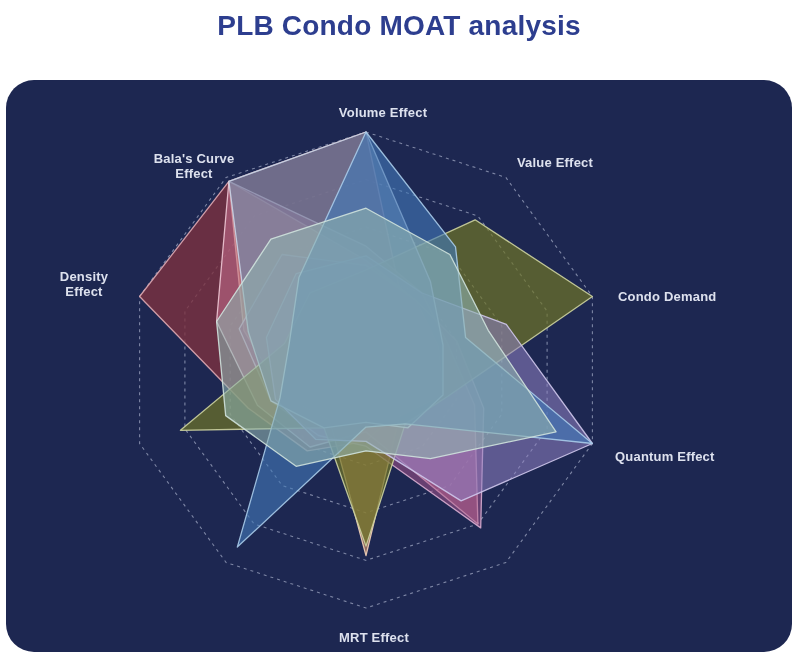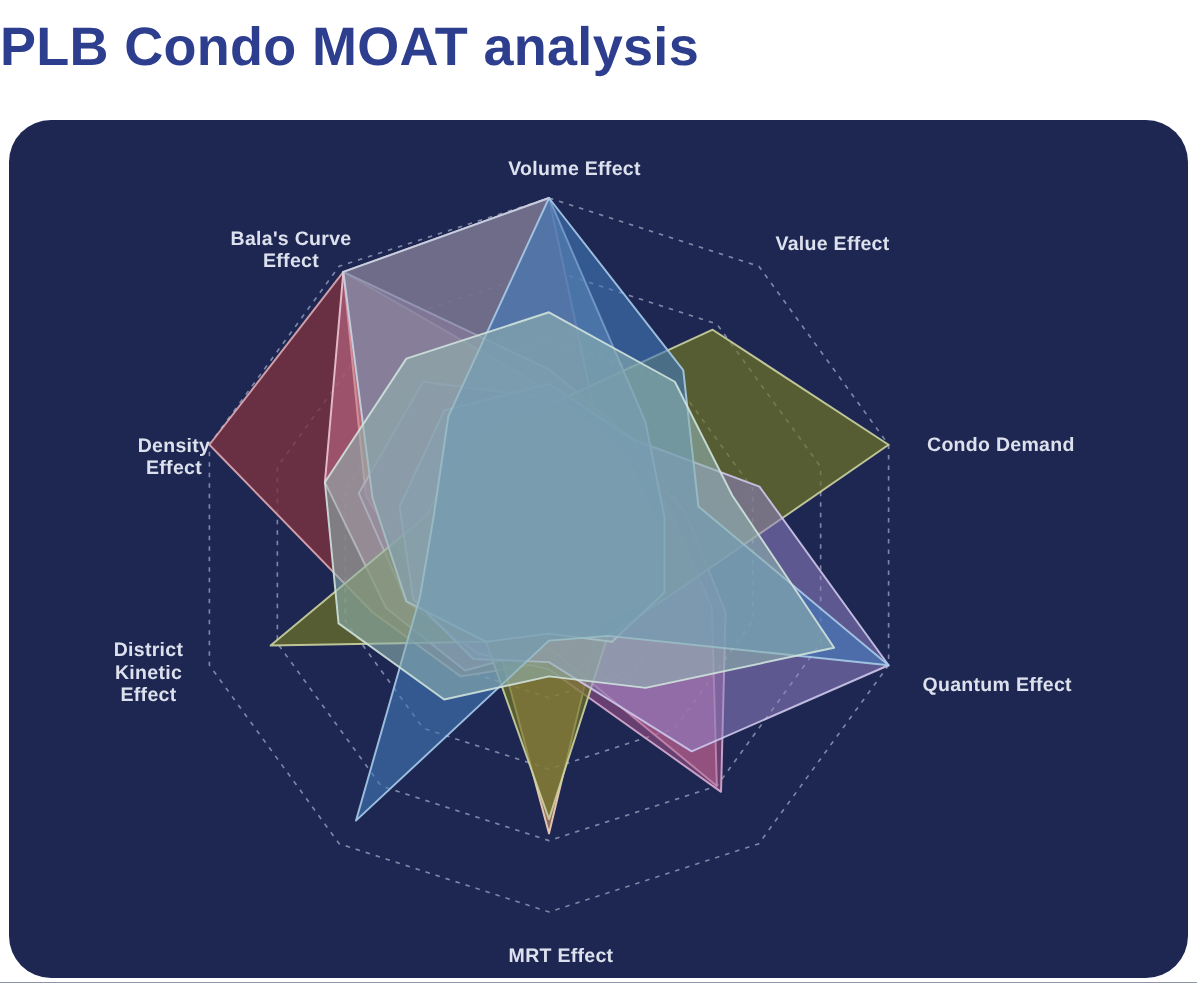--- a/index.html
+++ b/index.html
@@ -7,22 +7,22 @@
     width: 798px; height: 655px;
     background: #ffffff;
     font-family: "Liberation Sans", sans-serif;
     overflow: hidden;
     position: relative;
   }
   .page { position: relative; width: 798px; height: 655px; }
   .title {
     position: absolute;
     left: 0; right: 0; top: 10px;
-    text-align: left;
-    font-size: 36px;
+    text-align: center;
+    font-size: 28px;
     font-weight: 700;
     letter-spacing: 0.2px;
     color: #2d3e8f;
     margin: 0;
   }
   .card {
     position: absolute;
     left: 6px; top: 80px;
     width: 786px; height: 572px;
     background: #1d2751;
@@ -81,19 +81,18 @@
   <div class="axis-label ctr" style="left:555px; top:162px;">Value Effect</div>
 
   <div class="axis-label lft" style="left:618px; top:296px;">Condo Demand</div>
 
   <div class="axis-label lft" style="left:615px; top:456px;text-align:right;">Quantum Effect</div>
 
 
   <div class="axis-label ctr" style="left:374px; top:637px;">MRT Effect</div>
 
 
-  <div class="axis-label ctr wrap" style="left:99px; top:448px; width:56px;">District Kinetic Effect</div>
 
-  <div class="axis-label ctr wrap" style="left:116px; top:284px; width:56px;margin-top:20px;">Density Effect</div>
+  <div class="axis-label ctr wrap" style="left:84px; top:284px; width:56px;">Density Effect</div>
 
   <div class="axis-label ctr wrap" style="left:194px; top:146px; width:86px;margin-top:20px;">Bala's Curve Effect</div>
 
 </div>
 
 </body></html>

